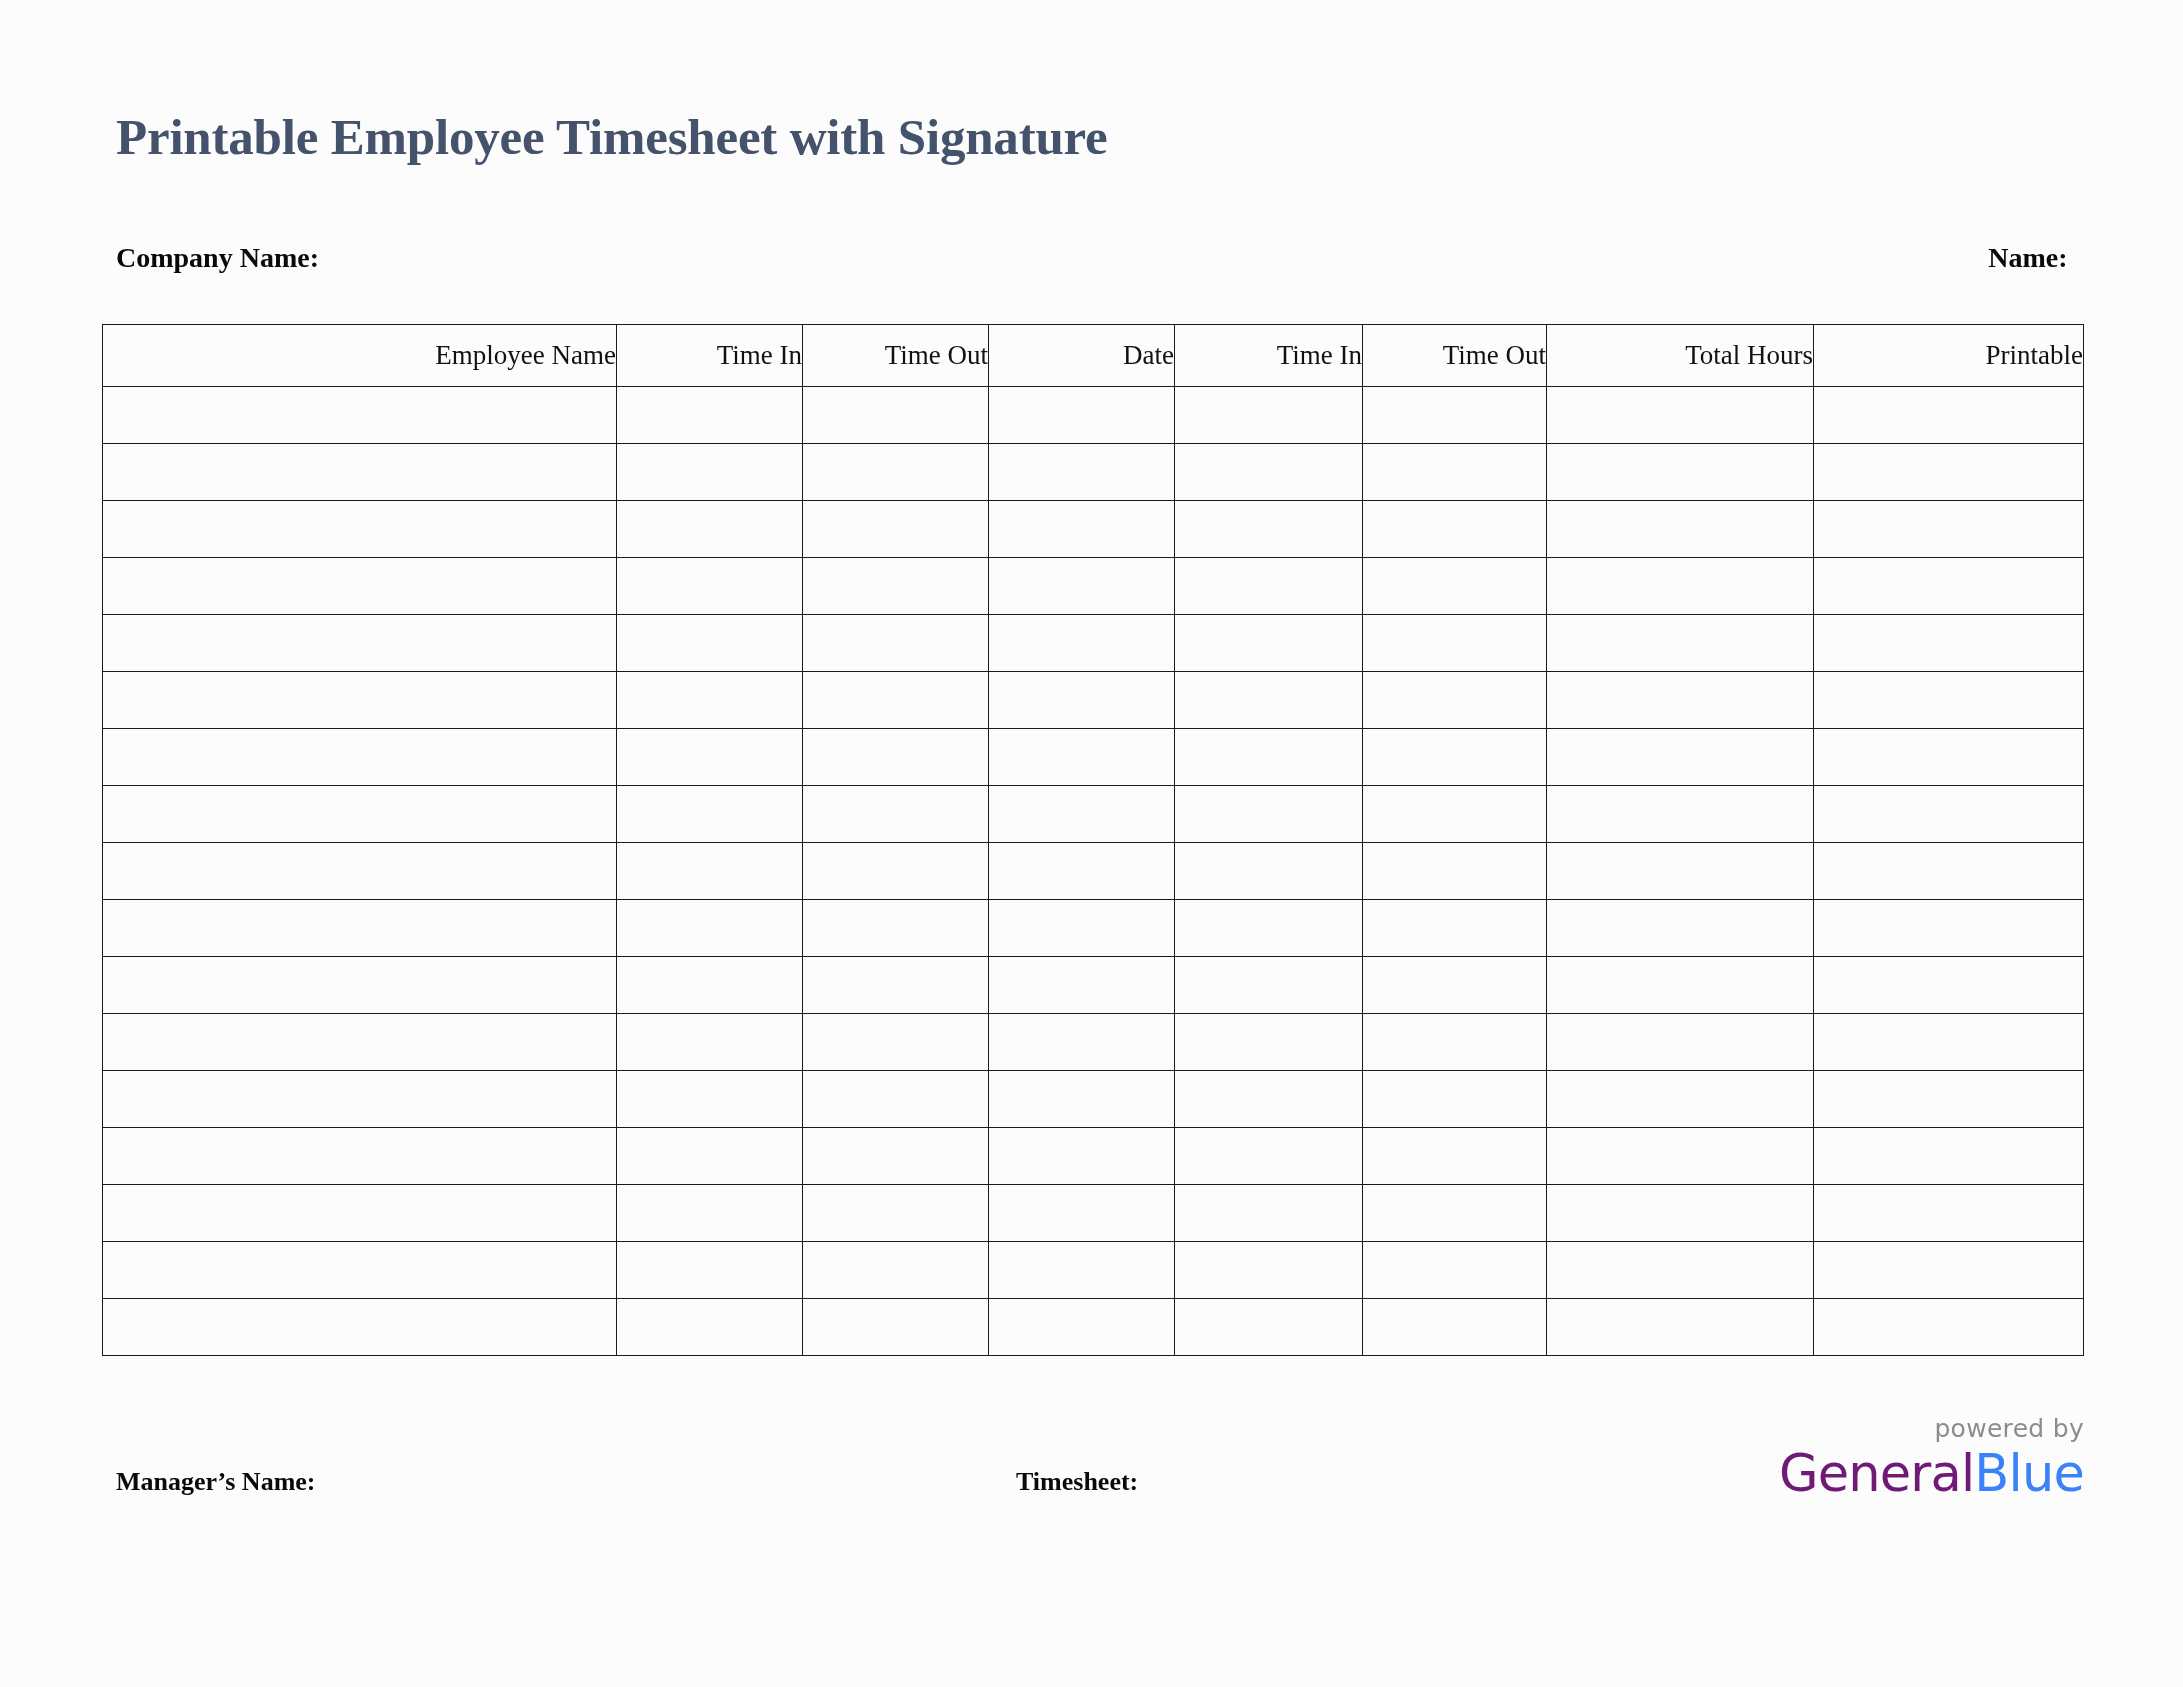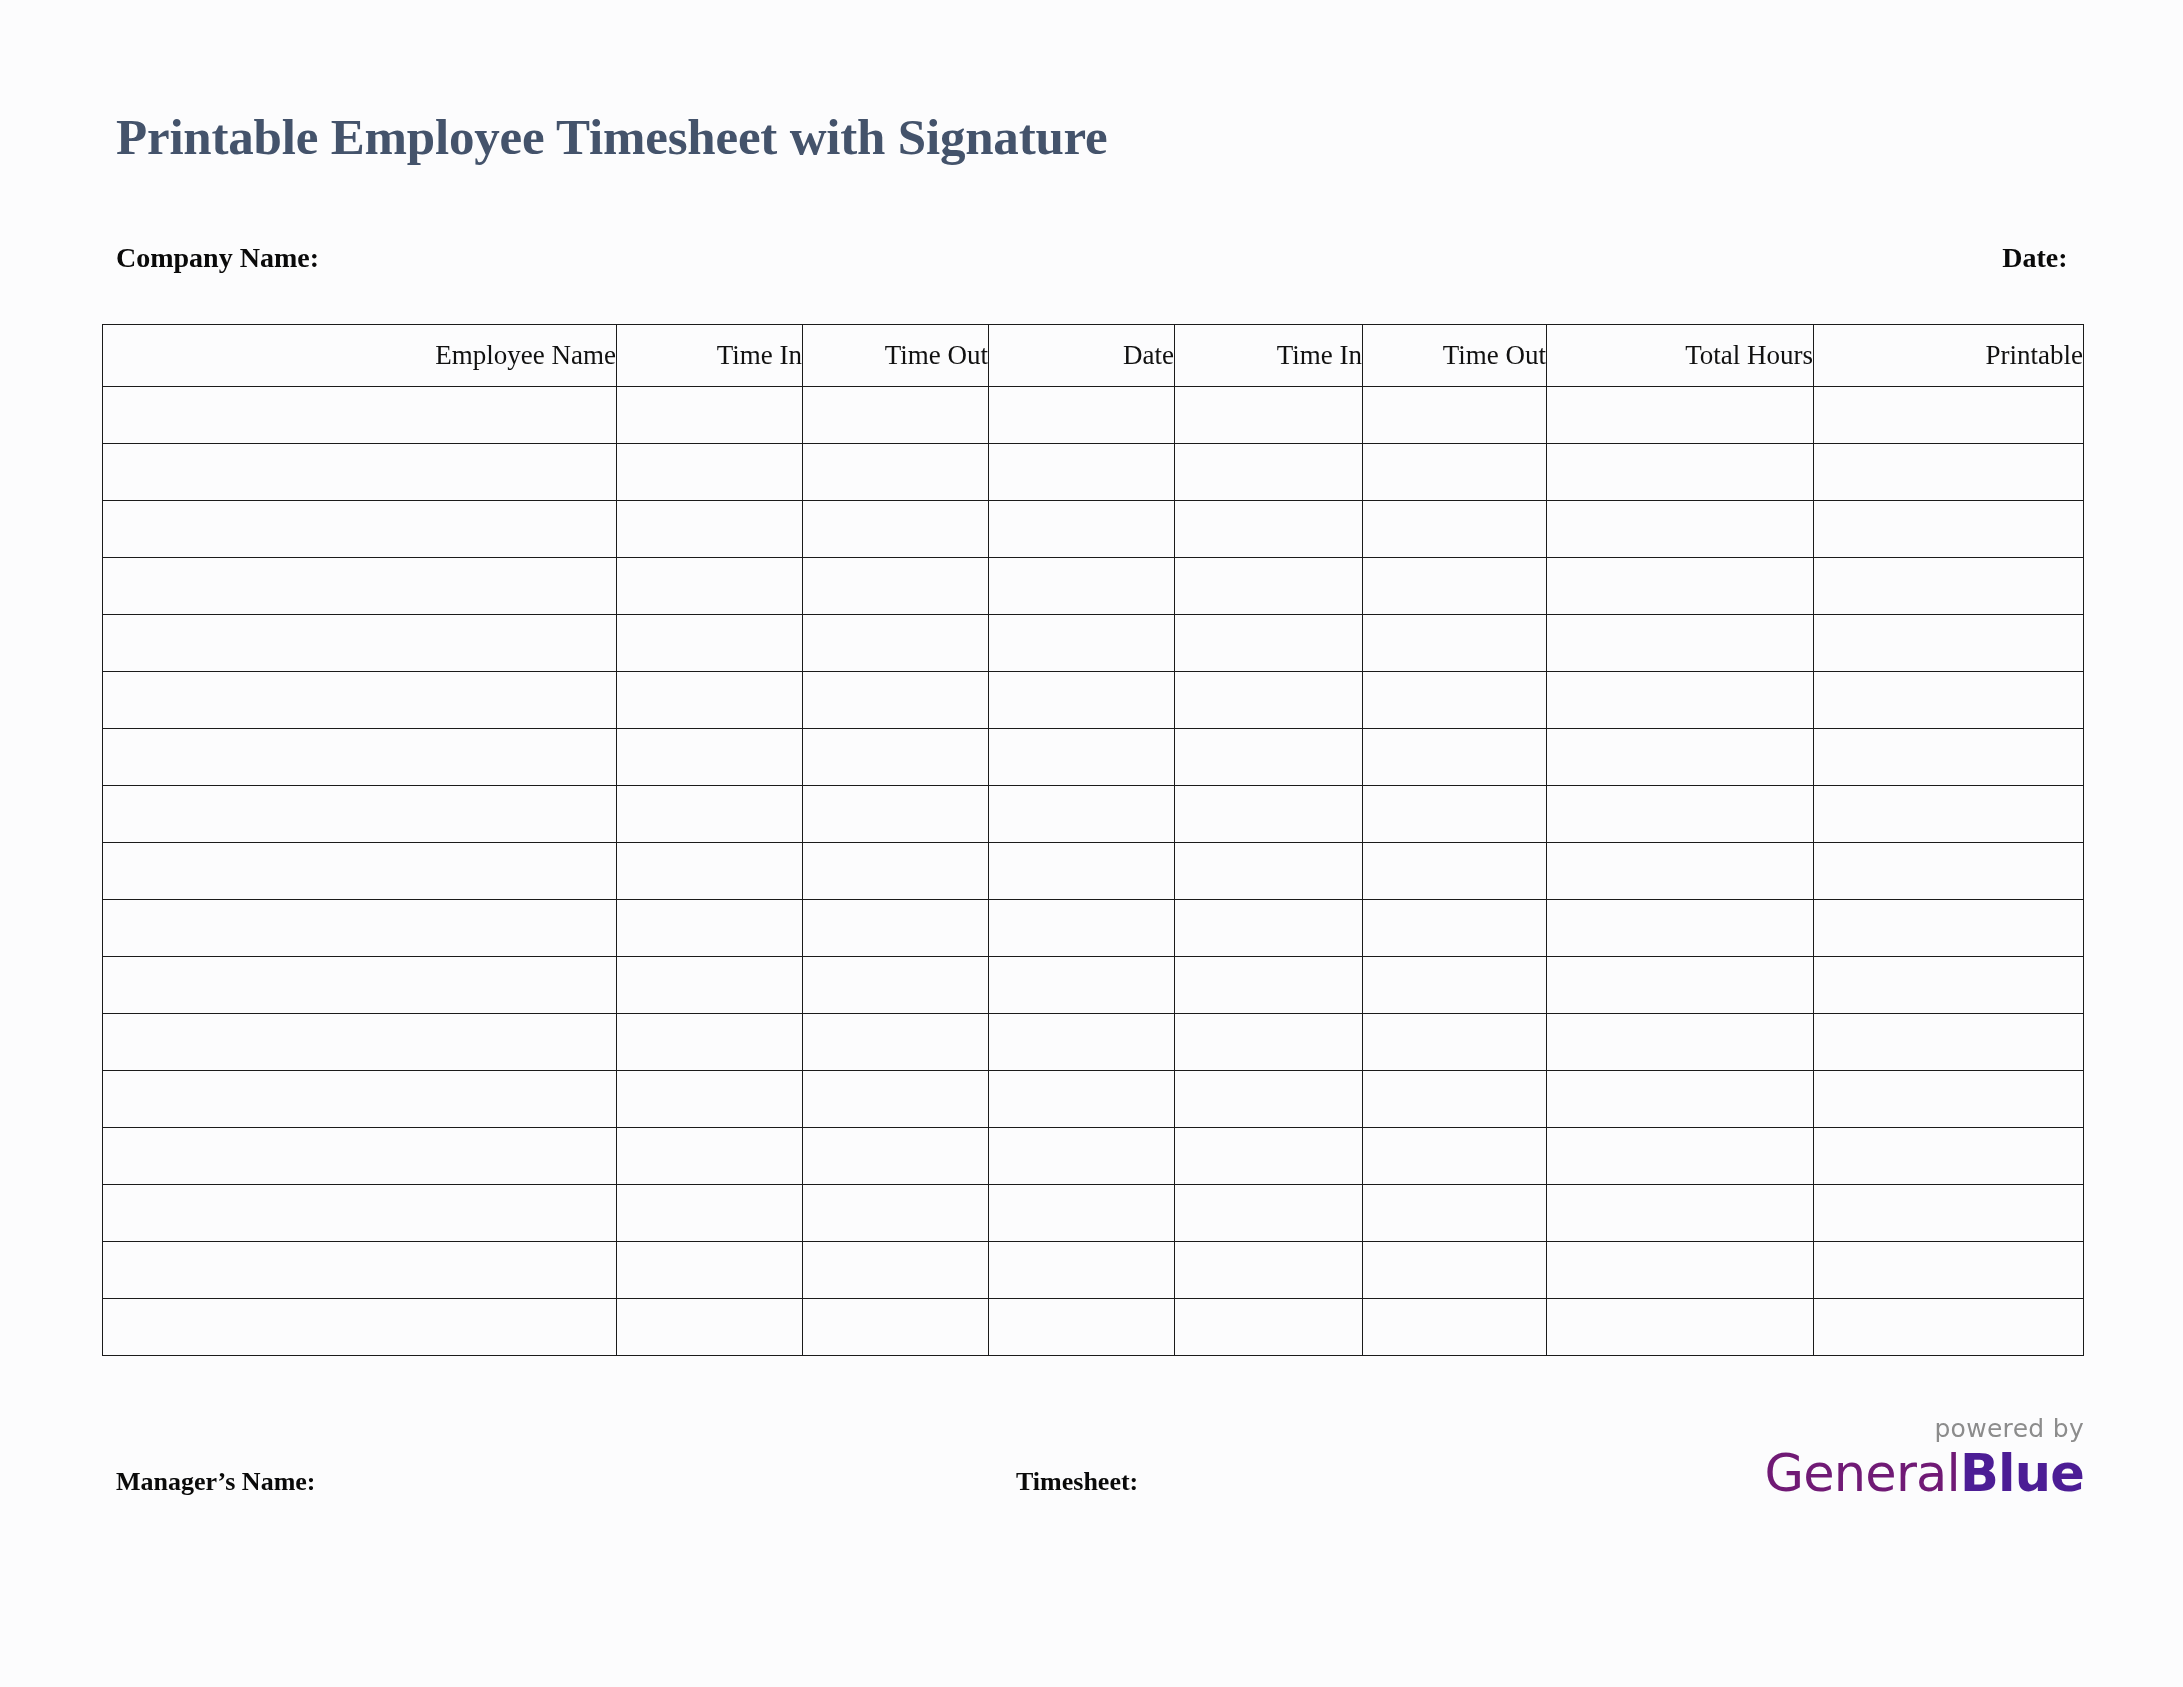--- a/index.html
+++ b/index.html
@@ -129,32 +129,32 @@
     letter-spacing: 0.3px;
     margin-bottom: 6.6px;
     font-weight: normal;
   }
   .logo-word {
     font-size: 51px;
     letter-spacing: -0.8px;
     white-space: nowrap;
   }
   .logo-general { color: #701a75; }
-  .logo-blue { color: #4c1d95; font-weight: bold; }
+  .logo-blue { color: #3b82f6; }
 </style>
 </head>
 <body>
 
 <div class="page">
 
   <div class="doc-title">Printable Employee Timesheet with Signature</div>
 
   <div class="meta-row">
     <span class="meta-label company">Company Name:</span>
-    <span class="meta-label date">Date:</span>
+    <span class="meta-label date">Name:</span>
   </div>
 
   <div class="sheet-wrap">
     <table class="timesheet">
       <colgroup>
         <col class="c-name">
           <col class="c-in1">
           <col class="c-out1">
           <col class="c-lunch">
         <col class="c-in2">

